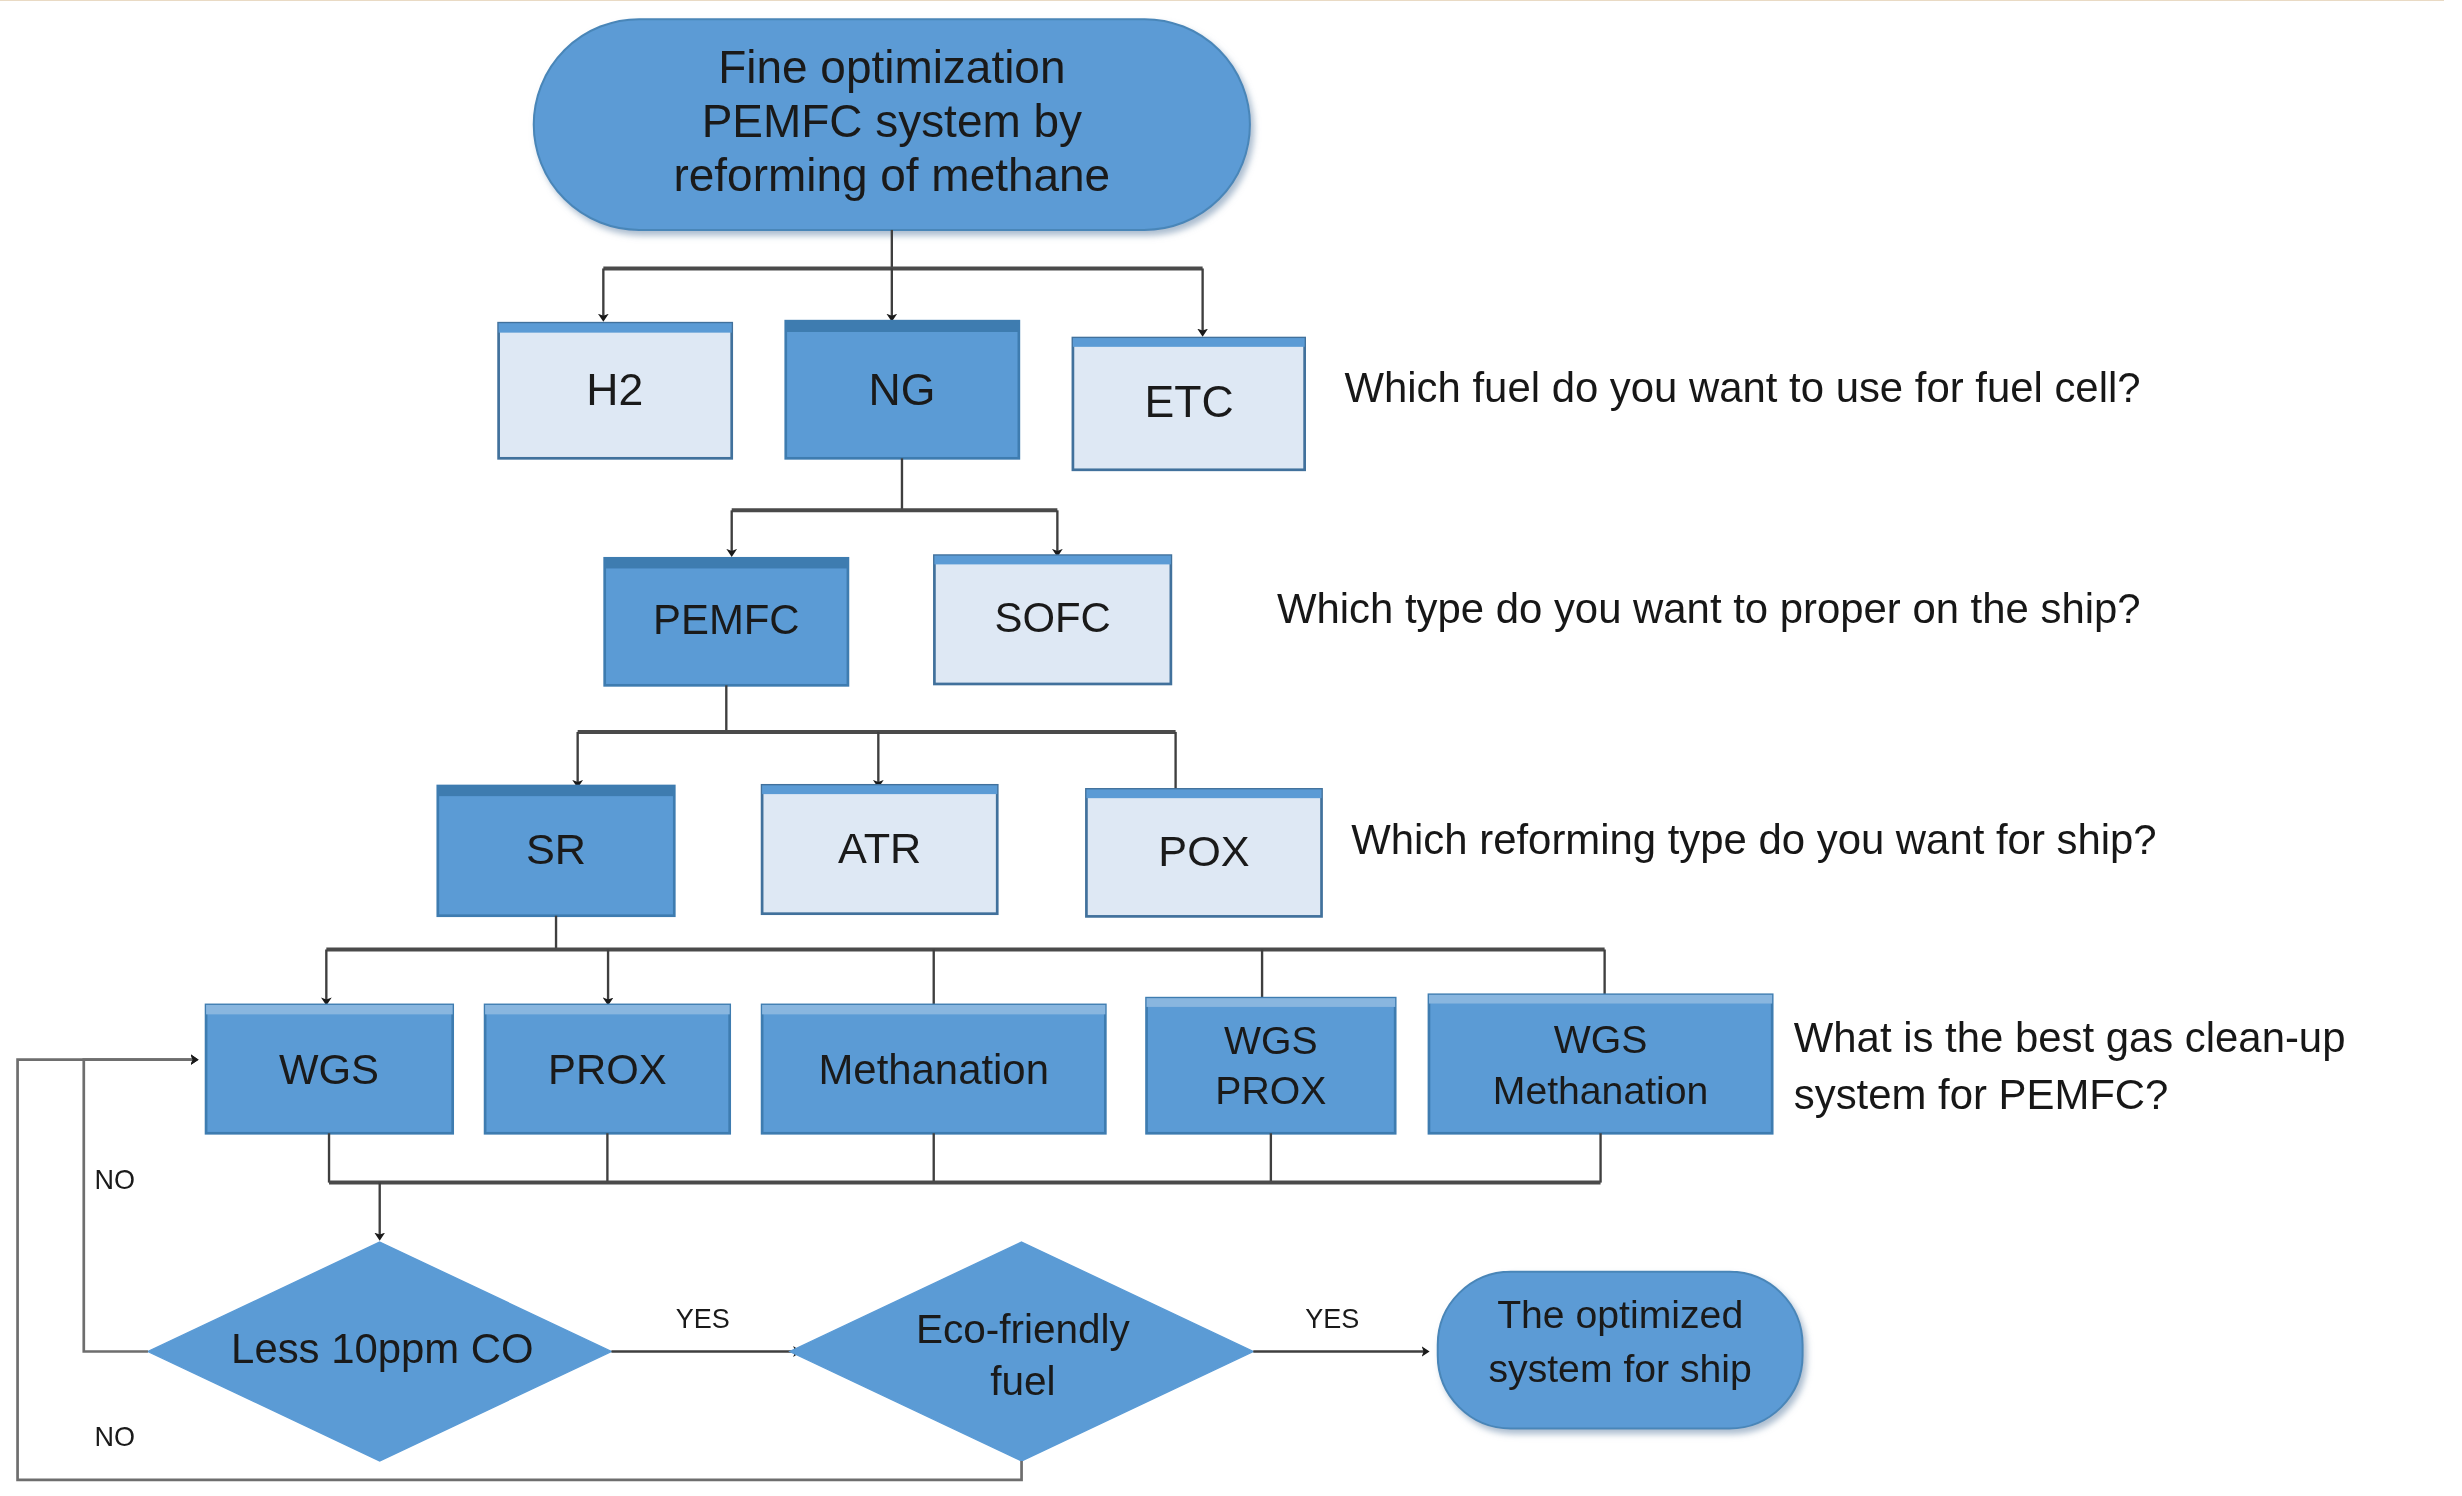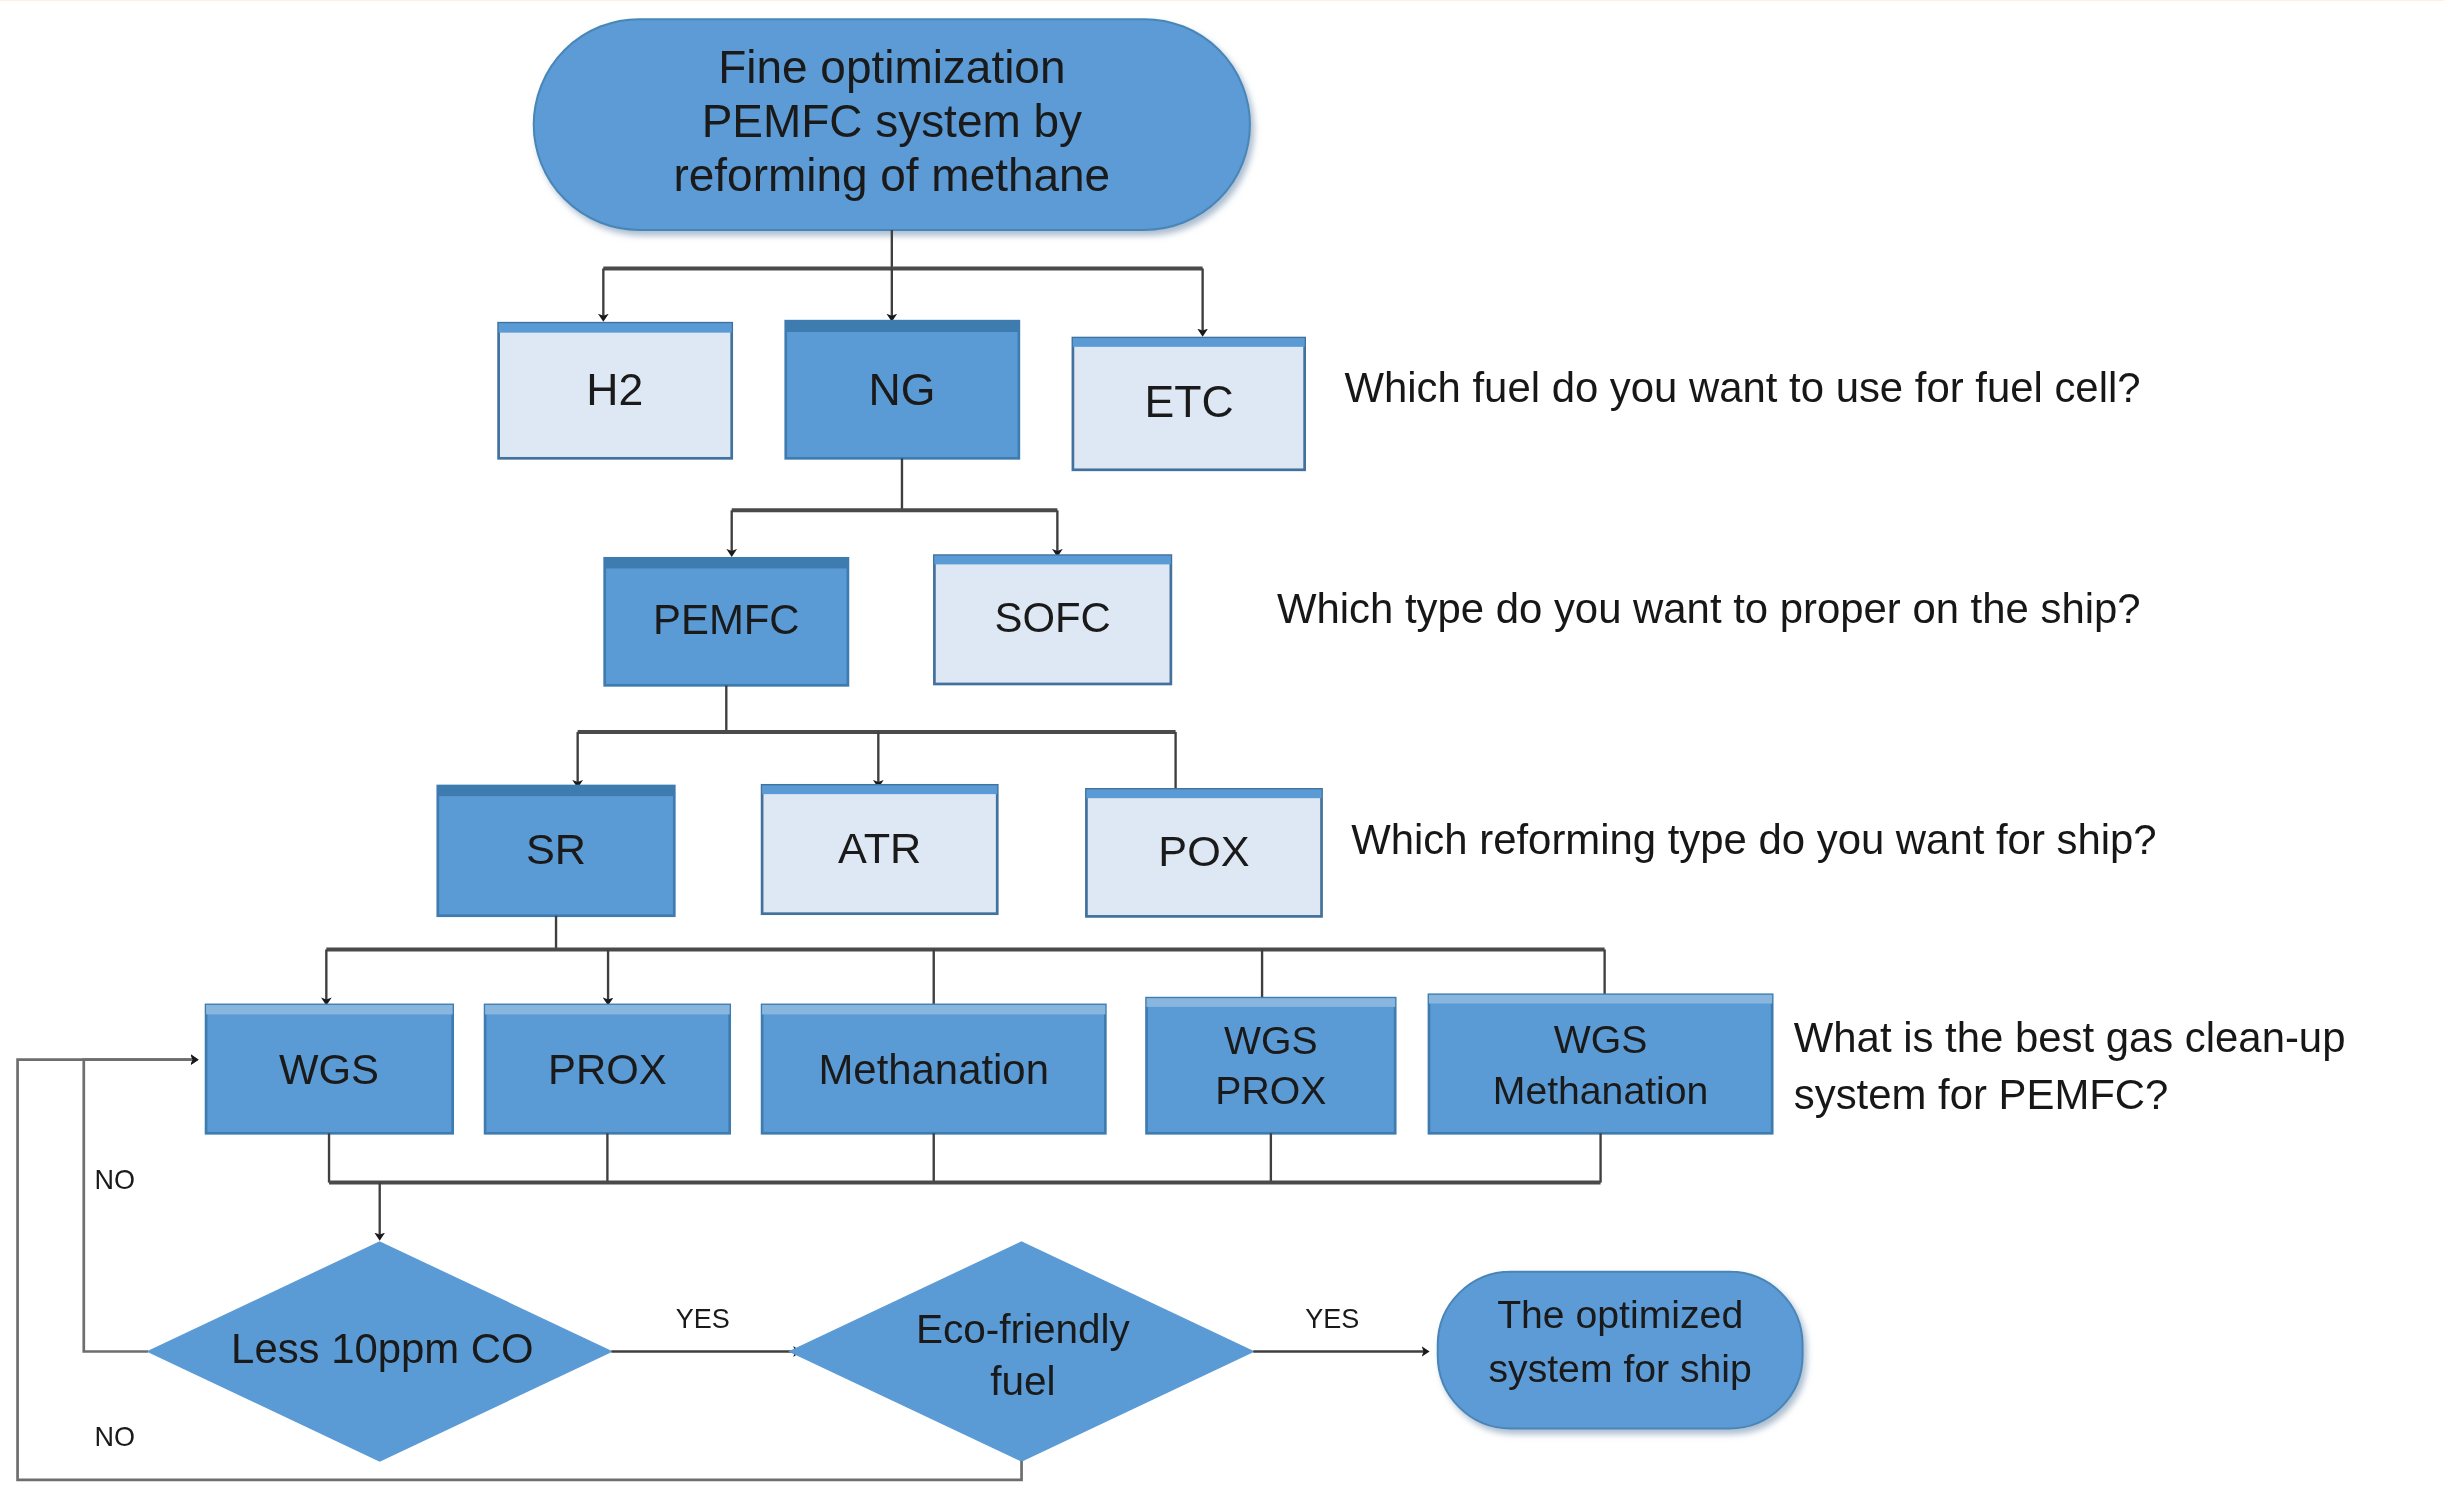--- a/index.html
+++ b/index.html
@@ -10,21 +10,21 @@
   body {
     width: 2462px;
     height: 1497px;
     font-family: "Liberation Sans", sans-serif;
     overflow: hidden;
   }
   #flowchart-root {
     position: relative;
     width: 2444px;
     height: 1497px;
-    background: #fdba74;
+    background: #a16207;
   }
   svg#chart-svg {
     display: block;
     width: 2462px;
     height: 1497px;
   }
   .node-label {
     font-family: "Liberation Sans", sans-serif;
     fill: #1a1a1a;
     text-anchor: middle;

